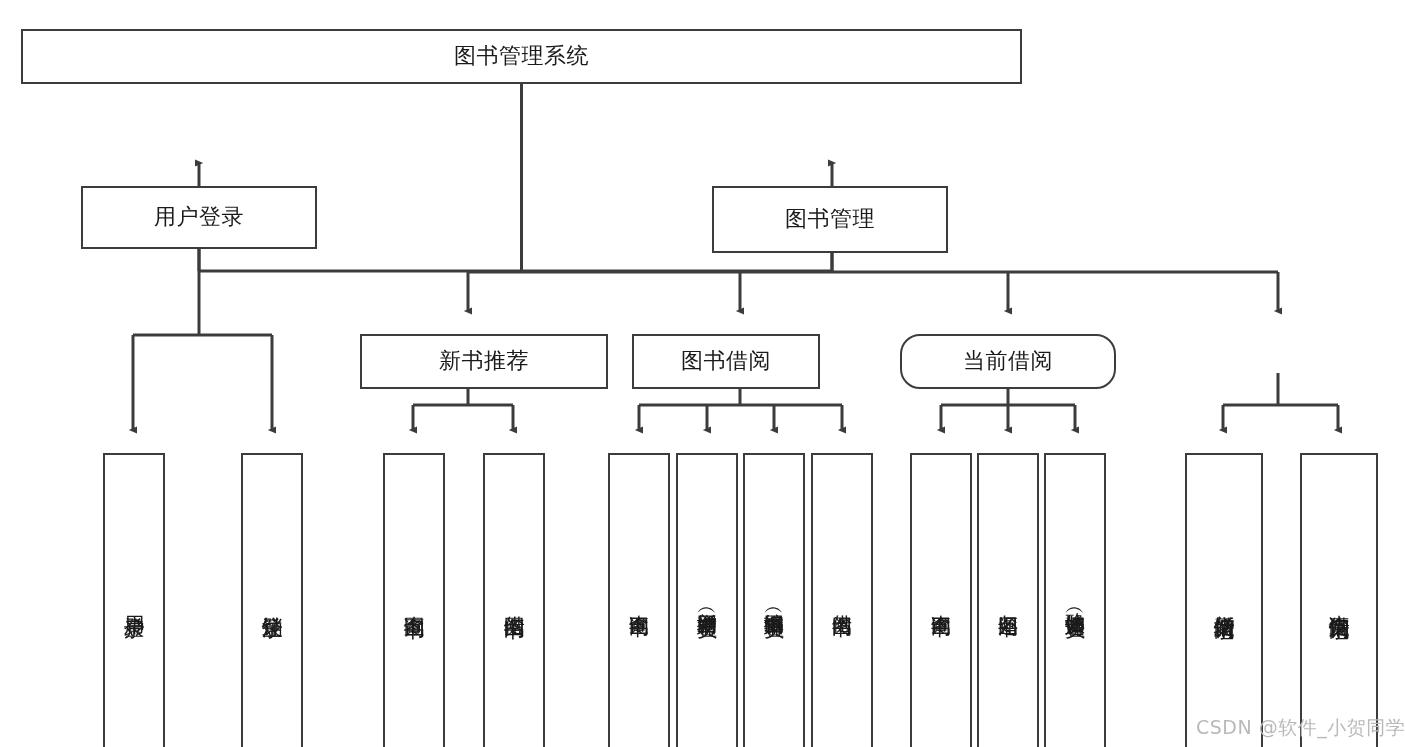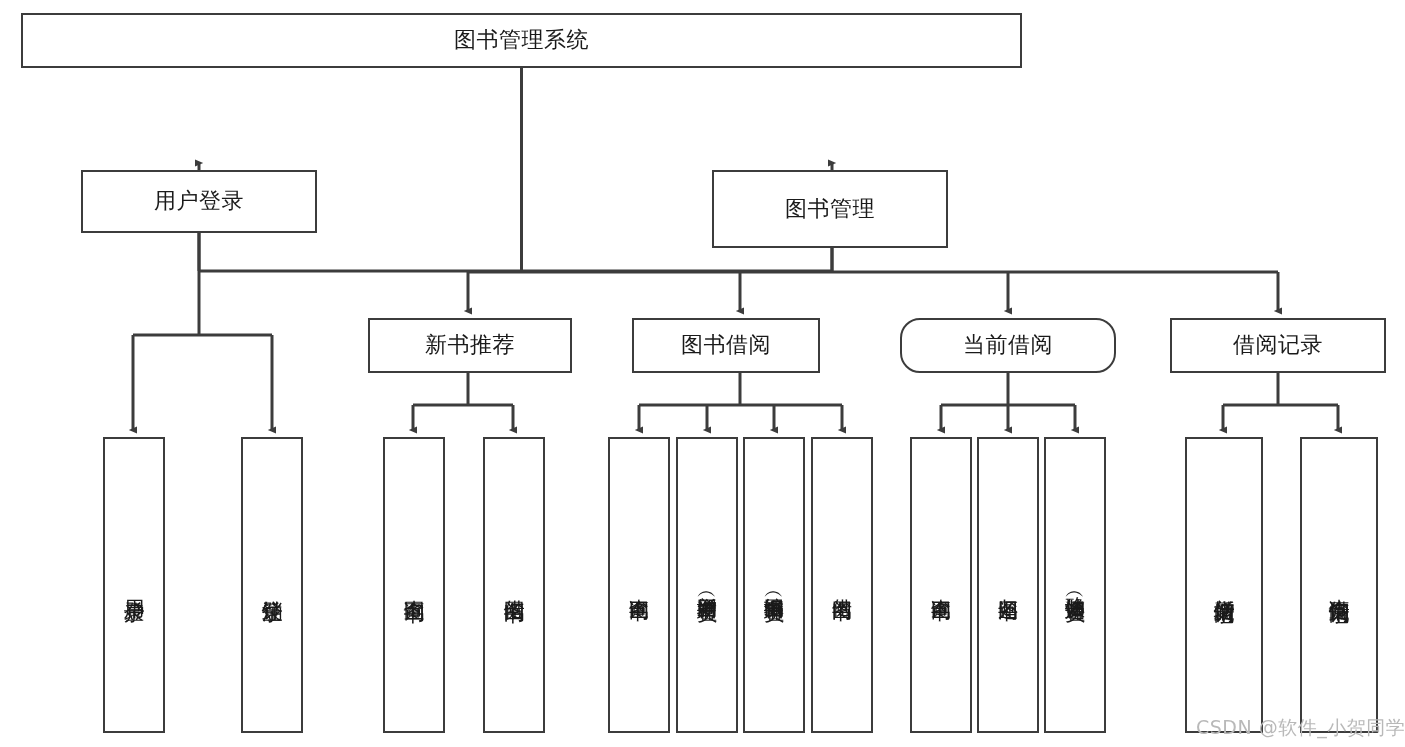--- a/index.html
+++ b/index.html
@@ -27,20 +27,21 @@
   }
   .node {
     position: absolute;
     box-sizing: border-box;
     background: #ffffff;
     border: 2px solid #3c3c3c;
     display: flex;
     align-items: center;
     justify-content: center;
     color: #1a1a1a;
+    margin-top: 16px;
   }
   .node-label {
     display: block;
     text-align: center;
     line-height: 1.12;
     color: #1a1a1a;
   }
   
   .node.horiz .node-label {
     font-size: 22px;
@@ -130,36 +131,33 @@
     </g>
   </svg>
 
   <div class="node horiz" style="left:21px; top:13px; width:1001px; height:55px;">
     <span class="node-label">图书管理系统</span>
   </div>
 
   <div class="node horiz" style="left:81px; top:170px; width:236px; height:63px;">
     <span class="node-label">用户登录</span>
   </div>
-  <div class="node horiz" style="left:712px; top:170px; width:236px; height:78px;">
+  <div class="node horiz" style="left:712px; top:170px; width:236px; height:67px;">
     <span class="node-label">图书管理</span>
   </div>
 
-  <div class="node horiz" style="left:368px; top:318px; width:204px; height:55px;">
+  <div class="node horiz" style="left:360px; top:318px; width:248px; height:55px;">
     <span class="node-label">新书推荐</span>
   </div>
   <div class="node horiz" style="left:632px; top:318px; width:188px; height:55px;">
     <span class="node-label">图书借阅</span>
   </div>
   <div class="node horiz" style="left:900px; top:318px; width:216px; height:55px;border-radius:20px;">
     <span class="node-label">当前借阅</span>
   </div>
-  <div class="node horiz" style="left:1170px; top:318px; width:216px; height:55px;">
-    <span class="node-label">借阅记录</span>
-  </div>
 
   <div class="node vert" style="left:103px; top:437px; width:62px; height:296px;">
     <span class="node-label">用户登录</span>
   </div>
   <div class="node vert" style="left:241px; top:437px; width:62px; height:296px;">
     <span class="node-label">注销登录</span>
   </div>
 
   <div class="node vert" style="left:383px; top:437px; width:62px; height:296px;">
     <span class="node-label">查询图书</span>

